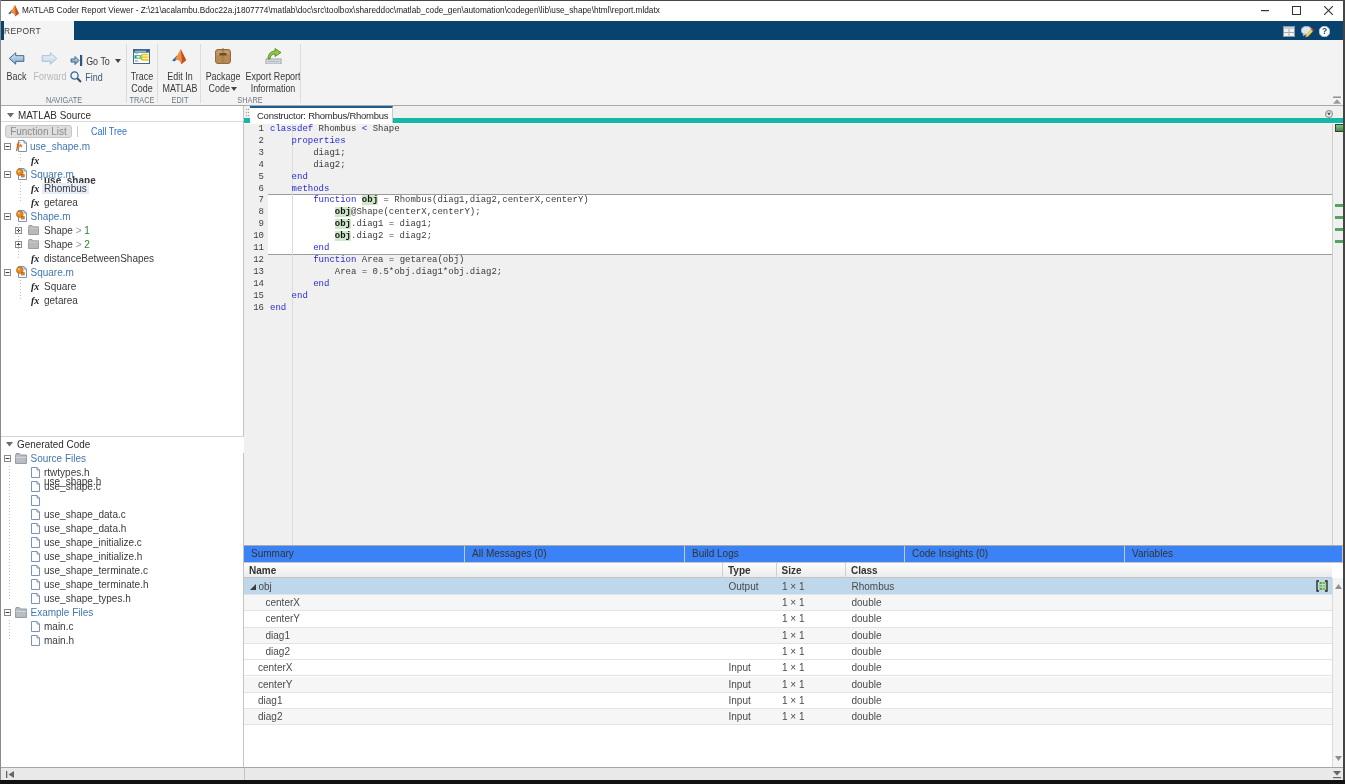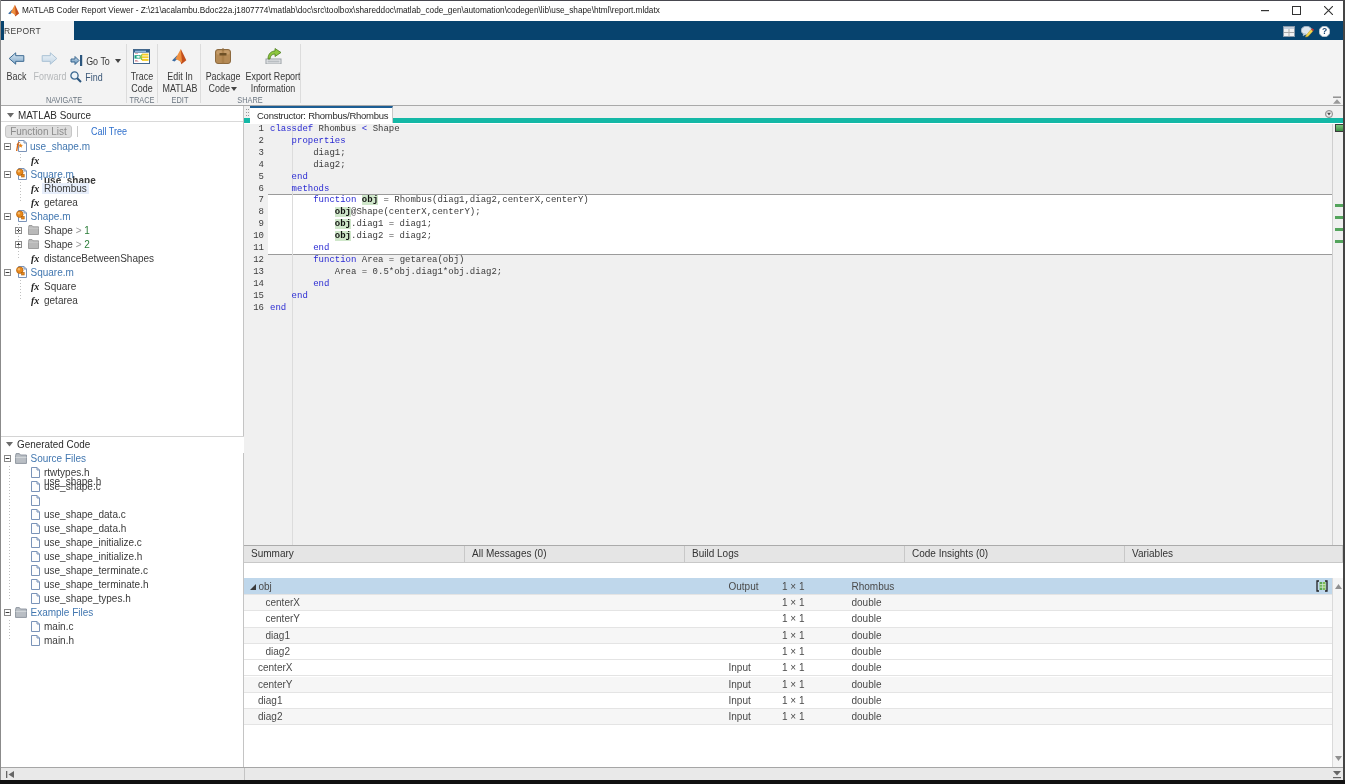--- a/index.html
+++ b/index.html
@@ -21,21 +21,21 @@
 #ctab{left:6px;top:0;width:142.5px;height:17px;background:#fff;border-top:2px solid #1c5d93;border-right:1px solid #c9c9c9;font-size:9.5px;color:#2b2b2b;line-height:15px;padding-left:7px;white-space:nowrap;letter-spacing:-0.25px}
 #codearea{left:244px;top:124px;width:1099px;height:422px;background:#f0f0f0;border-bottom:1px solid #ababab}
 #funcblock{left:24px;top:69.6px;width:1063.5px;height:61px;background:#fff;border-top:1px solid #9b9b9b;border-bottom:1px solid #9b9b9b}
 #guideline{left:48px;top:0;width:1px;height:421px;background:#dcdcdc}
 #gutter{left:0;top:0;width:20px;text-align:right;font-family:"Liberation Mono",monospace;font-size:9px;line-height:11.9px;color:#3d3d3d}
 #codetext{left:26px;top:0;font-family:"Liberation Mono",monospace;font-size:9px;line-height:11.9px;color:#3b3b3b;white-space:pre}
 #codetext .k{color:#2a2ad2}
 #codetext .o{background:#cfe7ca;font-weight:bold;color:#111}
 #annstrip{left:1087.5px;top:0;width:11.5px;height:421px;background:#f0f0f0;border-left:1px solid #cfcfcf}
 #bottompanel{left:244px;top:546px;width:1099px;height:221px;background:#fff;font-size:10px}
-.btab{position:absolute;top:0;height:16.5px;background:#e5e5e5;border-right:1px solid #c8c8c8;border-bottom:1px solid #c8c8c8;line-height:16px;padding-left:7px;color:#333}
+.btab{position:absolute;top:0;height:16.5px;background:#3b82f6;border-right:1px solid #c8c8c8;border-bottom:1px solid #c8c8c8;line-height:16px;padding-left:7px;color:#333}
 #thead{left:0;top:16.5px;width:1087.5px;height:15.5px;background:linear-gradient(#fdfdfd,#ececec);border-bottom:1px solid #c3c3c3;font-weight:bold;color:#333}
 .hcell{position:absolute;top:0;height:15.5px;line-height:15px;border-right:1px solid #d0d0d0;padding-left:5px}
 .trow{position:absolute;left:0;width:1087.5px;border-bottom:1px solid #e4e4e4;color:#4a4a4a}
 .tcell{position:absolute;top:0;line-height:inherit;white-space:nowrap}
 #statusbar{left:1px;top:767px;width:1342px;height:13px;background:#e9e9e9;border-top:1px solid #a6a6a6}
 #blackstrip{left:0;top:780px;width:1345px;height:4px;background:#111}
 #rightborder{left:1343px;top:0;width:2px;height:780px;background:#454545}
 #leftborder{left:0;top:0;width:1px;height:780px;background:#8b8b8b}
 .dotv{position:absolute;width:1px;background-image:repeating-linear-gradient(to bottom,#c0c0c0 0 1px,transparent 1px 3px)}
 </style></head><body>
@@ -364,20 +364,26 @@
       <div class="abs" style="left:2.5px;top:104px;width:9px;height:2.5px;background:#54a45c"></div>
       <div class="abs" style="left:2.5px;top:116px;width:9px;height:2.5px;background:#54a45c"></div>
     </div>
   </div>
 <div class="abs" id="bottompanel">
     <div class="btab" style="left:0px;width:221px">Summary</div>
     <div class="btab" style="left:221px;width:220px">All Messages (0)</div>
     <div class="btab" style="left:441px;width:220px">Build Logs</div>
     <div class="btab" style="left:661px;width:220px">Code Insights (0)</div>
     <div class="btab" style="left:881px;width:218px">Variables</div>
+    <div class="abs" id="thead">
+      <div class="hcell" style="left:0;width:479px">Name</div>
+      <div class="hcell" style="left:479px;width:53.5px">Type</div>
+      <div class="hcell" style="left:532.5px;width:69.5px">Size</div>
+      <div class="hcell" style="left:602px;width:485px;border-right:none">Class</div>
+    </div>
     <div class="trow" style="top:31.5px;height:17.5px;background:#bfd7eb;line-height:17.5px">
       <svg class="abs" style="left:6px;top:6.5px" width="6" height="6" viewBox="0 0 6 6">
         <polygon points="6,0 6,6 0,6" fill="#3a3a3a"></polygon>
       </svg>
       <div class="tcell" style="left:14.5px">obj</div>
       <svg class="abs" style="left:1072px;top:2.5px" width="12" height="12" viewBox="0 0 12 12">
         <path d="M3,1 L1,1 L1,11 L3,11" fill="none" stroke="#222" stroke-width="1.3"></path>
         <path d="M9,1 L11,1 L11,11 L9,11" fill="none" stroke="#222" stroke-width="1.3"></path>
         <rect x="3.6" y="2" width="2.6" height="8" fill="#5aa54e"></rect>
         <rect x="6.9" y="2" width="2.6" height="8" fill="#7dbb52"></rect>

